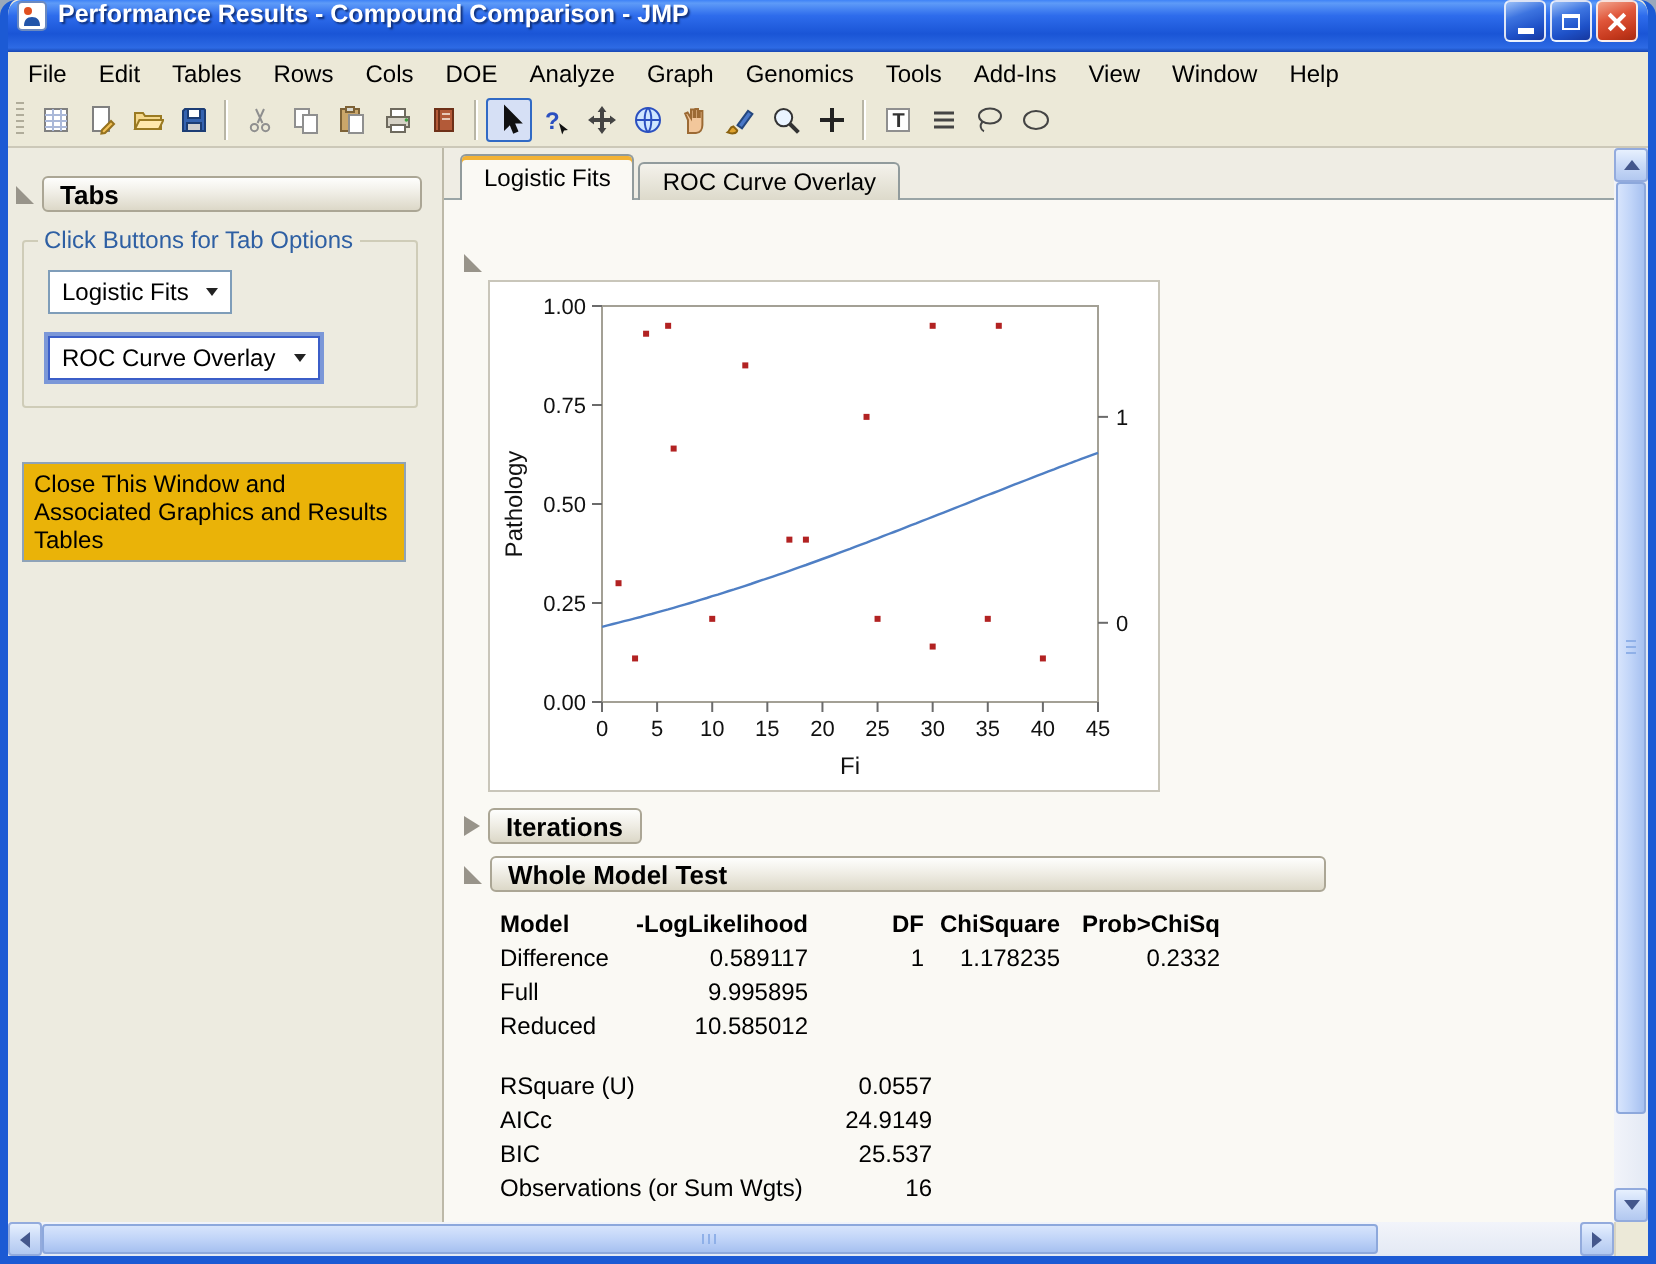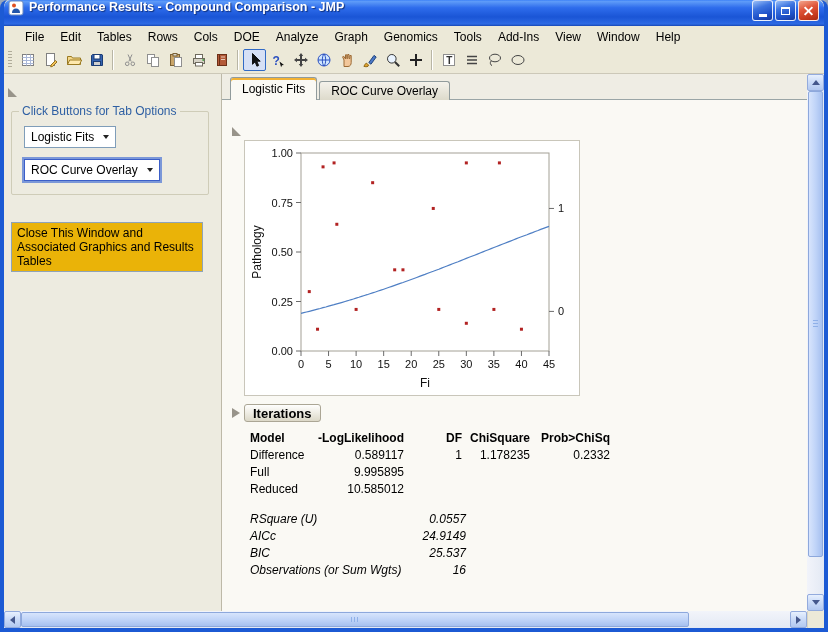--- a/index.html
+++ b/index.html
@@ -21,21 +21,21 @@
   .btn-blue{background:linear-gradient(160deg,#9CC1F8 0%,#3D74E0 35%,#1E51C8 70%,#16379E 100%);}
   .btn-red{background:linear-gradient(160deg,#F2A48C 0%,#E0563A 40%,#C63A1E 75%,#A82A12 100%);}
   .glyph-min{width:8px;height:3px;background:#fff;margin-top:9px;}
   .glyph-max{width:9px;height:8px;border:1px solid #fff;border-top-width:2px;}
   .glyph-close{position:relative;width:11px;height:11px;}
   .glyph-close::before,.glyph-close::after{content:"";position:absolute;left:0;top:4.5px;width:11px;height:2px;background:#fff;}
   .glyph-close::before{transform:rotate(45deg);}
   .glyph-close::after{transform:rotate(-45deg);}
 
   
-  .menubar{height:21px;display:flex;align-items:flex-end;padding-left:13px;background:#ECE9D8;}
+  .menubar{height:21px;display:flex;align-items:flex-end;padding-left:2px;background:#ECE9D8;}
   .menu-item{font-size:12px;padding:3px 8px;color:#000;}
   .toolbar{height:27px;display:flex;align-items:center;padding-left:3px;background:#ECE9D8;
     border-bottom:1px solid #CCC8B8;}
   .tb-grip{width:4px;height:18px;margin:0 4px 0 1px;
     background:repeating-linear-gradient(180deg,#B0AC9A 0 1px,transparent 1px 3px);}
   .tb-sep{width:2px;height:20px;border-left:1px solid #B8B5A5;border-right:1px solid #FFFFFF;margin:0 4px;}
   .tool{width:23px;height:22px;display:flex;align-items:center;justify-content:center;border:1px solid transparent;}
   .tool.selected{border:1px solid #316AC5;background:#D6E0F5;border-radius:2px;}
   .ticon{display:flex;} .ticon svg{display:block;}
 
@@ -74,21 +74,21 @@
   .tab{height:19px;padding:2px 11px 0;font-size:12px;border:1px solid #919B9C;border-bottom:none;
     border-radius:3px 3px 0 0;background:linear-gradient(180deg,#F4F2EB,#DDDACB);margin-right:2px;color:#000;}
   .tab.active{height:23px;padding-top:4px;background:#FAF9F4;box-shadow:inset 0 2px 0 #F3B234;position:relative;}
   .pane{position:absolute;top:25px;left:0;right:0;bottom:0;background:#FAF9F4;border-top:1px solid #9AA5A6;
     padding:27px 0 0 10px;overflow:hidden;}
 
   .plot-box{margin:4px 0 0 12px;width:336px;height:256px;background:#fff;border:1px solid #C9C6BA;}
   .mt8{margin-top:8px;} .mt6{margin-top:6px;}
 
   .wmt{margin:8px 0 0 18px;display:grid;grid-template-columns:62px 92px 58px 68px 80px;}
-  .stats{margin:13px 0 0 18px;display:grid;grid-template-columns:152px 64px;font-style:italic;}
+  .stats{margin:13px 0 0 18px;display:grid;grid-template-columns:152px 64px;}
   .cell{height:17px;line-height:17px;font-size:12px;white-space:nowrap;color:#000;}
   .cell.head{font-weight:bold;}
   .cell.num{text-align:right;}
 
   
   .vscroll{width:17px;position:relative;background:linear-gradient(90deg,#F2F4FA 0%,#E3E9F4 100%);}
   .hscroll-row{position:absolute;left:0;right:0;bottom:0;height:17px;display:flex;}
   .hscroll{flex:1;position:relative;background:linear-gradient(180deg,#F2F4FA 0%,#E3E9F4 100%);}
   .corner{width:17px;background:#ECE9D8;border-left:1px solid #D8D4C4;}
   .sb-btn{position:absolute;width:17px;height:17px;border:1px solid #93ABDD;border-radius:2px;
@@ -325,20 +325,23 @@
           </svg>
         </span>
       </span>
     </div>
 
   <div class="content">
 
     <div class="sidebar">
       <div class="o-row">
         <span class="twisty open"></span>
+        <div class="o-header w188">
+          <span>Tabs</span>
+        </div>
       </div>
 
       <div class="groupbox">
         <span class="groupbox-label">Click Buttons for Tab Options</span>
         <div class="dd-stack">
           <span class="dropbtn">
             <span>Logistic Fits</span>
             <span class="darr"></span>
           </span>
           <span class="dropbtn focused">
@@ -419,20 +422,26 @@
               <text x="180" y="246" font-size="12" text-anchor="middle" fill="#111">Fi</text>
             </svg></div>
 
         <div class="o-row mt8">
           <span class="twisty closed"></span>
           <div class="o-header">
             <span>Iterations</span>
           </div>
         </div>
 
+        <div class="o-row mt6">
+          <span class="twisty open"></span>
+          <div class="o-header w416">
+            <span>Whole Model Test</span>
+          </div>
+        </div>
 
         <div class="wmt">
             <div class="cell head">Model</div>
             <div class="cell head num">-LogLikelihood</div>
             <div class="cell head num">DF</div>
             <div class="cell head num">ChiSquare</div>
             <div class="cell head num">Prob&gt;ChiSq</div>
             <div class="cell">Difference</div>
             <div class="cell num">0.589117</div>
             <div class="cell num">1</div>

